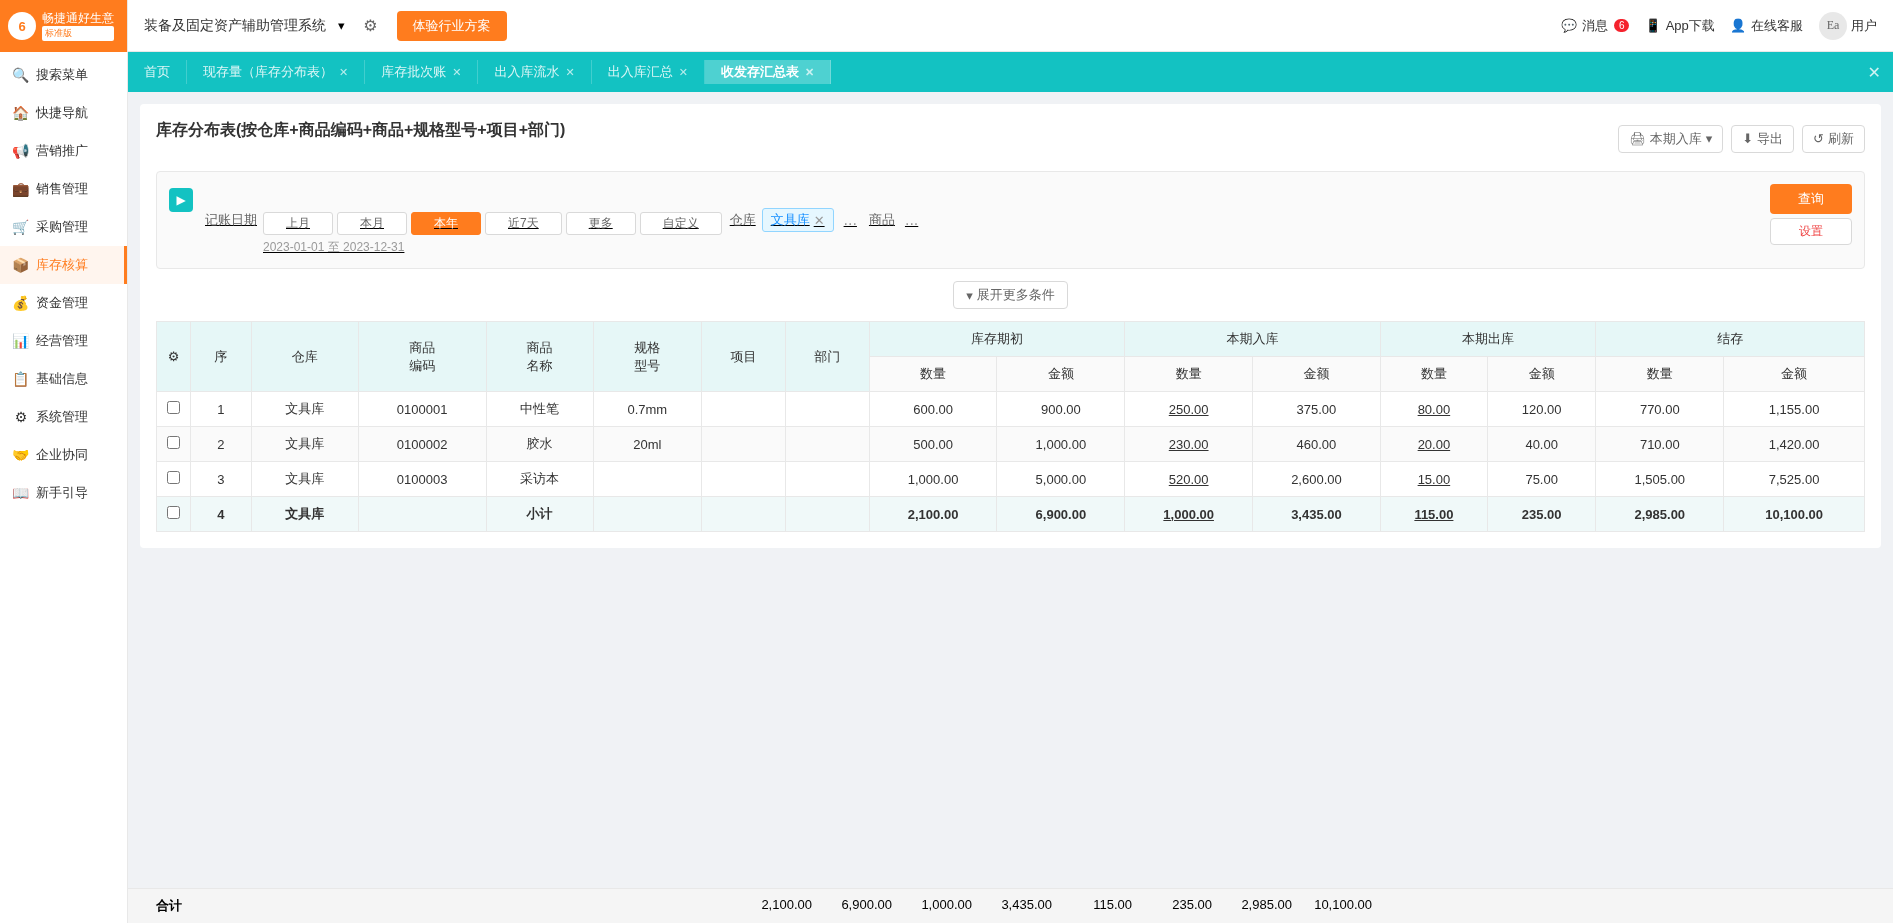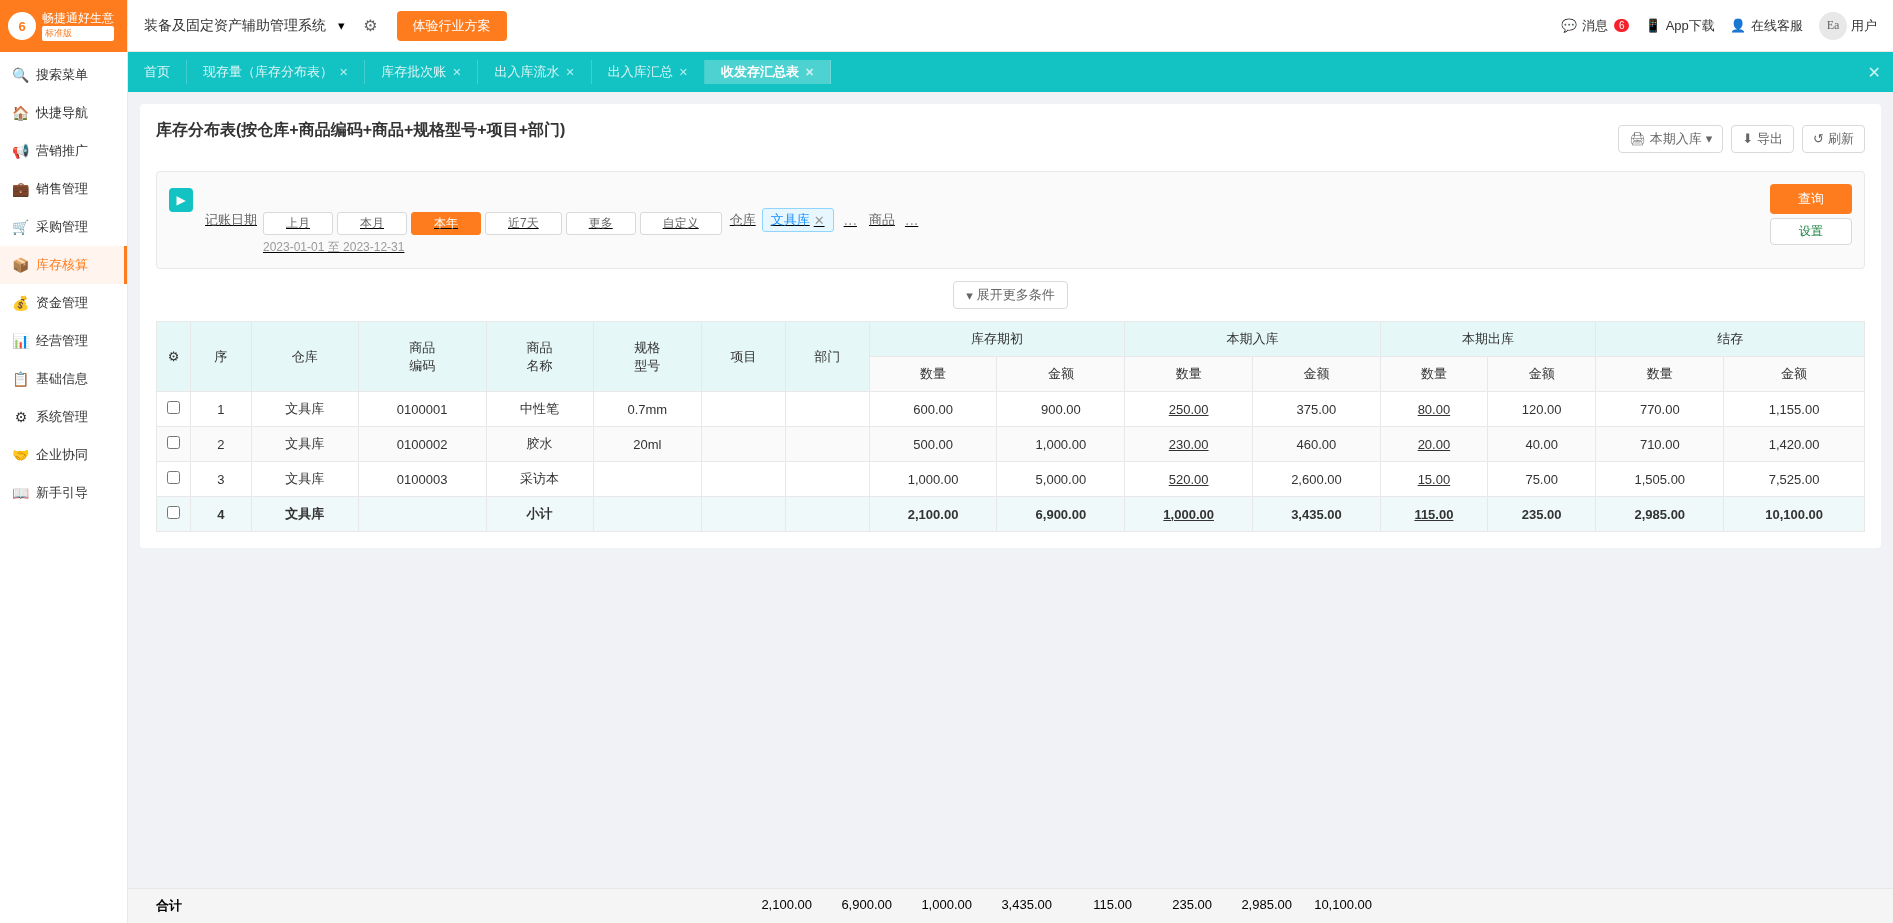--- a/index.html
+++ b/index.html
@@ -53,21 +53,21 @@
     .date-group { display: flex; flex-direction: column; gap: 4px; }
     .date-shortcuts { display: flex; gap: 4px; align-items: center; }
     .date-shortcut { padding: 2px 22px; border: 1px solid #d9d9d9; border-radius: 3px; cursor: pointer; font-size: 12px; color: #666; background: #fff; margin-top: 28px; }
     .date-shortcut.active { background: #ff7c1e; color: #fff; border-color: #ff7c1e; }
     .date-range { font-size: 12px; color: #999; }
     .warehouse-tag { background: #e6f7ff; border: 1px solid #91d5ff; border-radius: 3px; padding: 2px 8px; font-size: 12px; color: #1890ff; display: flex; align-items: center; gap: 4px; }
     .warehouse-tag-close { cursor: pointer; color: #999; }
     .filter-dots { color: #999; font-size: 16px; cursor: pointer; padding: 0 4px; }
     .filter-actions { display: flex; flex-direction: column; gap: 4px; }
     .query-btn { background: #ff7c1e; color: #fff; border: none; padding: 6px 28px; border-radius: 4px; cursor: pointer; font-size: 13px; }
-    .setting-btn { background: #fff; color: #15803d; border: 1px solid #d9d9d9; padding: 4px 16px; border-radius: 4px; cursor: pointer; font-size: 12px; }
+    .setting-btn { background: #fff; color: #ef4444; border: 1px solid #d9d9d9; padding: 4px 16px; border-radius: 4px; cursor: pointer; font-size: 12px; }
 
     
     .expand-row { display: flex; justify-content: center; margin-bottom: 12px; }
     .expand-btn { border: 1px solid #d9d9d9; background: #fff; padding: 4px 12px; border-radius: 4px; cursor: pointer; font-size: 12px; color: #666; display: flex; align-items: center; gap: 4px; }
     .table-action-btn { display: flex; align-items: center; gap: 4px; padding: 4px 10px; border: 1px solid #d9d9d9; border-radius: 4px; cursor: pointer; font-size: 12px; color: #666; background: #fff; }
 
     table { width: 100%; border-collapse: collapse; }
     thead tr { background: #e6f7f7; }
     th { padding: 8px 10px; text-align: center; border: 1px solid #e8e8e8; font-weight: normal; color: #333; font-size: 13px; white-space: nowrap; }
     td { padding: 8px 10px; text-align: center; border: 1px solid #e8e8e8; color: #333; font-size: 13px; white-space: nowrap; }

